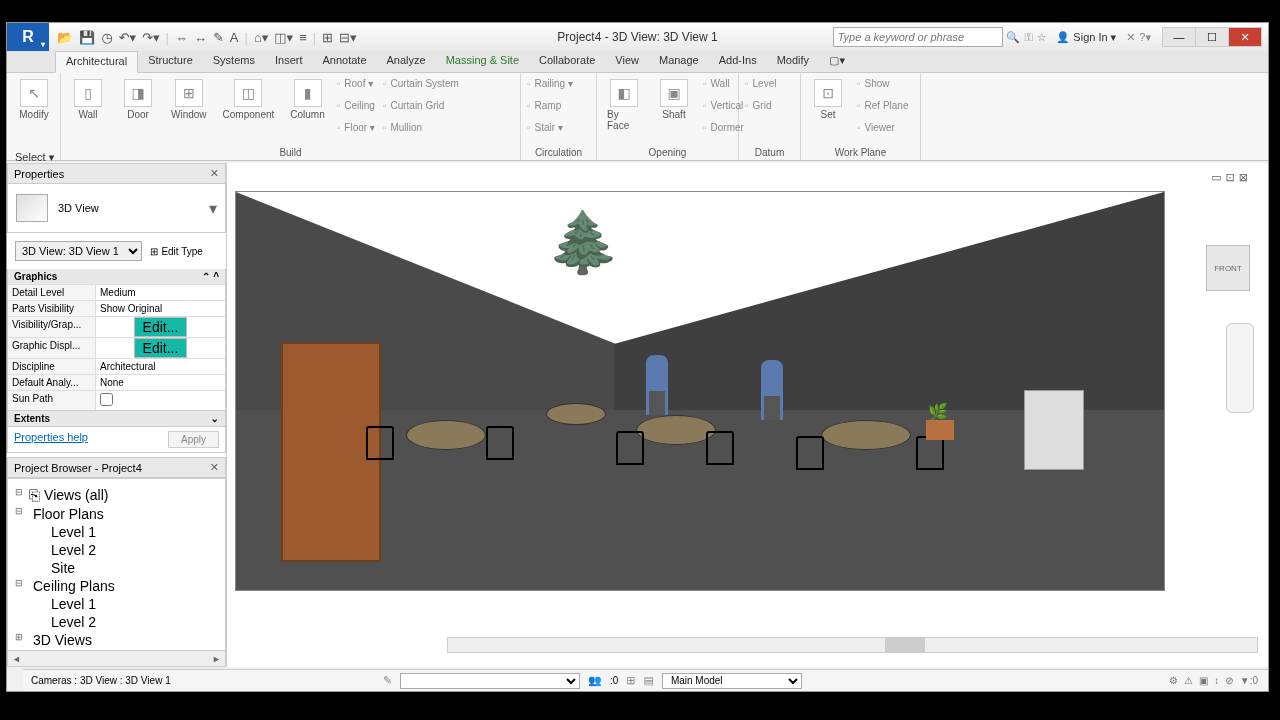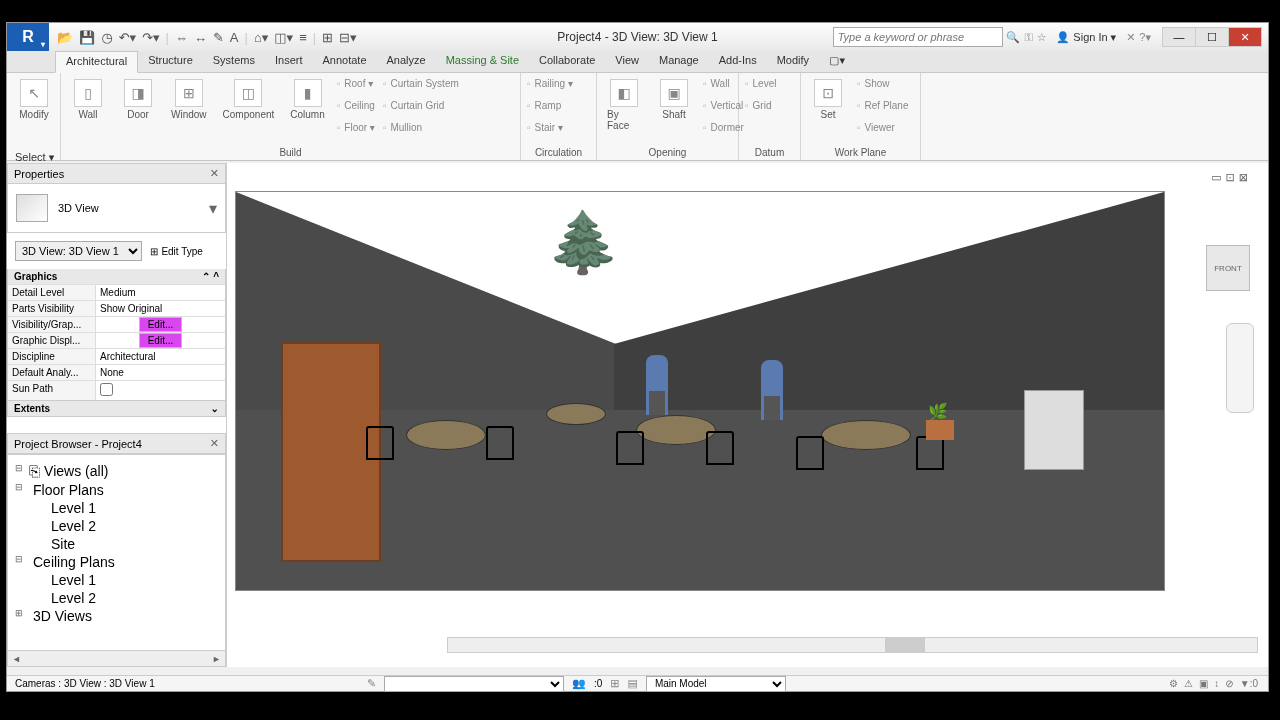--- a/index.html
+++ b/index.html
@@ -38,21 +38,21 @@
 .prop-type .cube { width:32px; height:28px; background:linear-gradient(135deg,#ddd,#fff); border:1px solid #aaa;}
 .prop-row { display:flex; background:#fff;}
 .prop-select { flex:1; font-size:11px; border:1px solid #aaa; padding:2px; margin:8px;}
 .edit-type { width:72px; font-size:10px; display:flex; align-items:center; gap:3px; margin:4px 4px 4px 0;}
 .prop-grid { background:#fff; border:1px solid #ccc; border-top:none; font-size:10px;}
 .pg-hdr { background:#e8e8e8; padding:2px 6px; font-weight:bold; display:flex; justify-content:space-between;}
 .pg-row { display:flex; border-top:1px solid #ddd;}
 .pg-row > div { padding:2px 4px; }
 .pg-k { width:88px; border-right:1px solid #ddd; background:#f5f5f5;}
 .pg-v { flex:1; background:#fff;}
-.pg-btn { background:#d946ef; border:1px solid #bbb; padding:1px 8px; font-size:10px;}
+.pg-btn { background:#14b8a6; border:1px solid #bbb; padding:1px 8px; font-size:14px;}
 .prop-ft { display:flex; justify-content:space-between; padding:4px 6px; border:1px solid #ccc; border-top:none; background:#fff;}
 .prop-ft a{ color:#0066cc; font-size:11px; text-decoration:underline;}
 .prop-ft button{ font-size:10px; padding:2px 12px; color:#888; background:#f4f4f4; border:1px solid #ccc;}
 .browser { flex:1; background:#fff; border:1px solid #ccc; overflow:hidden; position:relative;}
 .tree { font-size:14px; padding:7px; overflow:auto; height:calc(100% - 18px);}
 .tree-item { padding:1px 2px 1px 14px; position:relative;}
 .tree-item::before{ content:"⊟"; position:absolute; left:0; top:1px; color:#666; font-size:9px;}
 .tree-item.leaf::before{content:"";}
 .tree-item.plus::before{content:"⊞";}
 .sub { padding-left:18px;}
@@ -72,21 +72,21 @@
 .person { position:absolute; width:22px; height:60px; background:#5a7ab0; border-radius:8px 8px 0 0;}
 .person::after{content:""; position:absolute; bottom:0; left:3px; width:16px; height:24px; background:#555;}
 .cabinet{ position:absolute; right:80px; bottom:120px; width:60px; height:80px; background:#ddd; border:1px solid #999;}
 .plant-pot{position:absolute; right:210px; bottom:150px; width:28px; height:20px; background:#b87040;}
 .plant-pot::before{content:"🌿"; position:absolute; top:-18px; left:2px; font-size:16px;}
 .navcube { position:absolute; right:18px; top:82px; width:44px; height:46px; background:#e8e8e8; border:1px solid #bbb; font-size:8px; display:flex; align-items:center; justify-content:center; color:#666;}
 .navwheel { position:absolute; right:14px; top:160px; width:28px; height:90px; background:#f4f4f4; border:1px solid #ccc; border-radius:6px;}
 .view-ctrls { position:absolute; right:20px; top:8px; display:flex; gap:4px; font-size:11px; color:#666;}
 .hscroll { position:absolute; bottom:14px; left:220px; right:10px; height:16px; background:#eee; border:1px solid #ccc;}
 .hscroll-thumb { position:absolute; left:54%; width:40px; height:100%; background:#ccc;}
-.status { position:absolute; bottom:0; left:0; right:0; height:16px; background:#f5f5f5; border-top:1px solid #ccc; display:flex; align-items:center; font-size:10px; padding:0 8px; gap:12px;}
+.status { position:absolute; bottom:0; left:16px; right:0; height:22px; background:#f5f5f5; border-top:1px solid #ccc; display:flex; align-items:center; font-size:10px; padding:0 8px; gap:12px;}
 .status-mid { position:absolute; left:360px; display:flex; gap:8px; align-items:center;}
 .status-sel { width:140px; height:16px; border:1px solid #aaa; font-size:10px; padding:0 4px; background:#fff;}
 .status-right { position:absolute; right:10px; display:flex; gap:6px; color:#777;}
 .sel-dd { position:absolute; top:128px; left:8px; font-size:11px; color:#333; display:flex; align-items:center; gap:4px;}
 .tiny-ic{color:#888; font-size:11px;}
 </style>
 </head>
 <body>
 
 <div class="app-window">
@@ -286,22 +286,26 @@
             <div class="pg-row">
               <div class="pg-k">Sun Path</div>
               <div class="pg-v"><input type="checkbox" style=""></div>
             </div>
           </div>
         <div class="pg-hdr" style="border-top:1px solid #ccc">
             <span>Extents</span>
             <span>⌄</span>
           </div>
       </div>
-
-      <div class="panel-hdr" style="margin-top:16px">
+      <div class="prop-ft">
+        <a>Properties help</a>
+        <button>Apply</button>
+      </div>
+
+      <div class="panel-hdr" style="margin-top:4px">
         <span>Project Browser - Project4</span>
           <span class="x">✕</span>
       </div>
       <div class="browser">
         <div class="tree">
           <div class="tree-item">⎘ <span>Views (all)</span></div>
           <div class="tree-item sub">Floor Plans</div>
           <div class="tree-item sub2 leaf">Level 1</div>
           <div class="tree-item sub2 leaf">Level 2</div>
           <div class="tree-item sub2 leaf">Site</div>

